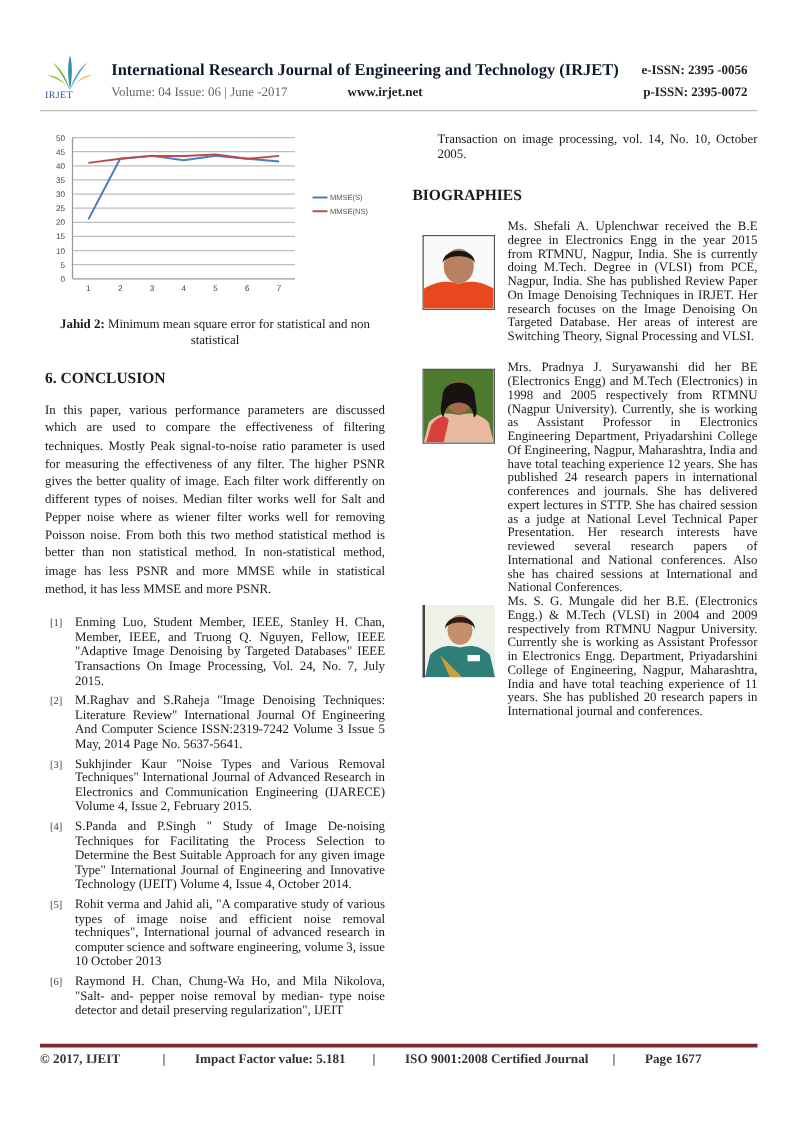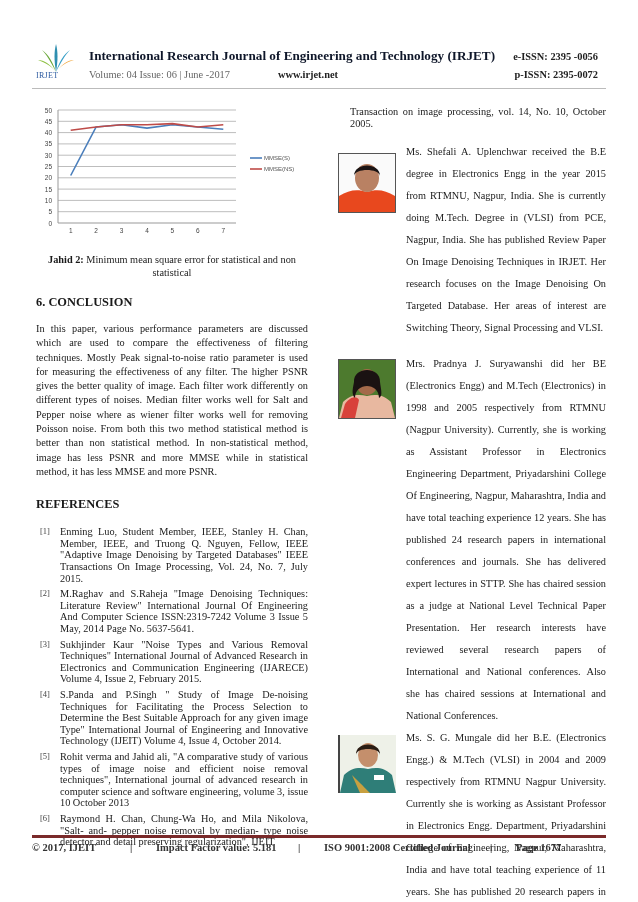--- a/index.html
+++ b/index.html
@@ -23,21 +23,21 @@
   .caption b { font-weight:bold; }
   h2 { font-family:"Liberation Serif", serif; font-size:12.4px; font-weight:bold; margin:0; }
   .para { font-family:"Liberation Serif", serif; font-size:10.3px; line-height:14.3px; text-align:justify; margin:0; }
 
   .ref-list { margin:0; padding:0; list-style:none; }
   .ref { position:relative; padding-left:24px; font-family:"Liberation Serif", serif; font-size:10.3px; line-height:11.6px; text-align:justify; margin-bottom:4px; }
   .ref-num { position:absolute; left:4px; top:0; font-size:8.5px; color:#444; }
 
   .bio { position:relative; }
   .bio-photo { position:absolute; left:8px; width:56px; height:58px; border:1px solid #555; overflow:hidden; }
-  .bio-text { margin-left:44px; font-family:"Liberation Serif", serif; font-size:10.3px; line-height:22px; text-align:justify; }
+  .bio-text { margin-left:44px; font-family:"Liberation Serif", serif; font-size:10.3px; line-height:11px; text-align:justify; }
 
   .footer-rule { position:absolute; left:32px; top:835px; width:574px; height:3px; background:#7a2a2a; }
   .footer { position:absolute; left:32px; top:842px; width:574px; font-family:"Liberation Serif", serif; font-size:10.5px; font-weight:bold; color:#333; white-space:nowrap; }
   .footer span { position:absolute; top:0; }
 </style>
 </head>
 <body>
 
 <div class="header">
   <div class="logo">
@@ -99,34 +99,34 @@
         <text x="228" y="75.3" font-size="6" fill="#555" font-family="Liberation Sans, sans-serif">MMSE(NS)</text>
       </svg>
   </div>
   <div class="caption">
     <b>Jahid 2:</b><span> Minimum mean square error for statistical and non statistical</span>
   </div>
 
   <h2 style="margin-top:16px;">6. CONCLUSION</h2>
   <p class="para" style="margin-top:12px;">In this paper, various performance parameters are discussed which are used to compare the effectiveness of filtering techniques. Mostly Peak signal-to-noise ratio parameter is used for measuring the effectiveness of any filter. The higher PSNR gives the better quality of  image. Each filter work differently on different types of noises. Median filter works well for Salt and Pepper noise where as wiener filter works well for removing Poisson noise. From both this two method statistical method is better than non statistical method. In non-statistical method, image has less PSNR and more MMSE while in statistical method, it has less MMSE and more PSNR.</p>
 
-  <h2 style="margin-top:18px;">REFERENCES</h2>
   <ul class="ref-list" style="margin-top:14px;">
     <li class="ref"><span class="ref-num">[1]</span><span>Enming Luo, Student Member, IEEE, Stanley H. Chan, Member, IEEE, and Truong Q. Nguyen, Fellow, IEEE "Adaptive Image Denoising by Targeted Databases" IEEE Transactions On Image Processing, Vol. 24, No. 7, July 2015.</span></li>
     <li class="ref"><span class="ref-num">[2]</span><span>M.Raghav and S.Raheja "Image Denoising Techniques: Literature Review" International Journal Of Engineering And Computer Science ISSN:2319-7242 Volume 3 Issue 5 May, 2014 Page No. 5637-5641.</span></li>
     <li class="ref"><span class="ref-num">[3]</span><span>Sukhjinder Kaur "Noise Types and Various Removal Techniques" International Journal of Advanced Research in Electronics and Communication Engineering (IJARECE) Volume 4, Issue 2, February 2015.</span></li>
     <li class="ref"><span class="ref-num">[4]</span><span>S.Panda and  P.Singh " Study of Image De-noising Techniques for Facilitating the Process Selection to Determine the Best Suitable Approach for any given image Type" International Journal of Engineering and Innovative Technology (IJEIT) Volume 4, Issue 4, October 2014.</span></li>
     <li class="ref"><span class="ref-num">[5]</span><span>Rohit verma and Jahid ali, "A comparative study of various types of image noise and efficient noise removal techniques", International journal of advanced research in computer science and software engineering, volume 3, issue 10 October 2013</span></li>
     <li class="ref"><span class="ref-num">[6]</span><span>Raymond H. Chan, Chung-Wa Ho, and Mila Nikolova, "Salt- and- pepper noise removal by median- type noise detector and detail preserving regularization", IJEIT</span></li>
   </ul>
 </div>
 
 <div class="col-right">
   <p class="ref" style="padding-left:20px; margin-top:10px;">Transaction on image processing, vol. 14, No. 10, October 2005.</p>
 
+  <h2 style="margin-top:20px;">BIOGRAPHIES</h2>
 
   <div class="bio" style="margin-top:12px;">
     <div class="bio-photo" style="top:12px;">
       <svg width="56" height="58" viewBox="0 0 56 58">
         <rect width="56" height="58" fill="#fafafa"></rect>
         <path d="M0 58 L0 42 C10 36 18 35 28 38 C38 35 46 36 56 42 L56 58Z" fill="#e8481e"></path>
         <ellipse cx="28" cy="24" rx="12" ry="14" fill="#b98163"></ellipse>
         <path d="M15 22 C15 8 41 8 41 22 C40 14 16 14 15 22Z" fill="#1b1414"></path>
       </svg>
     </div>

